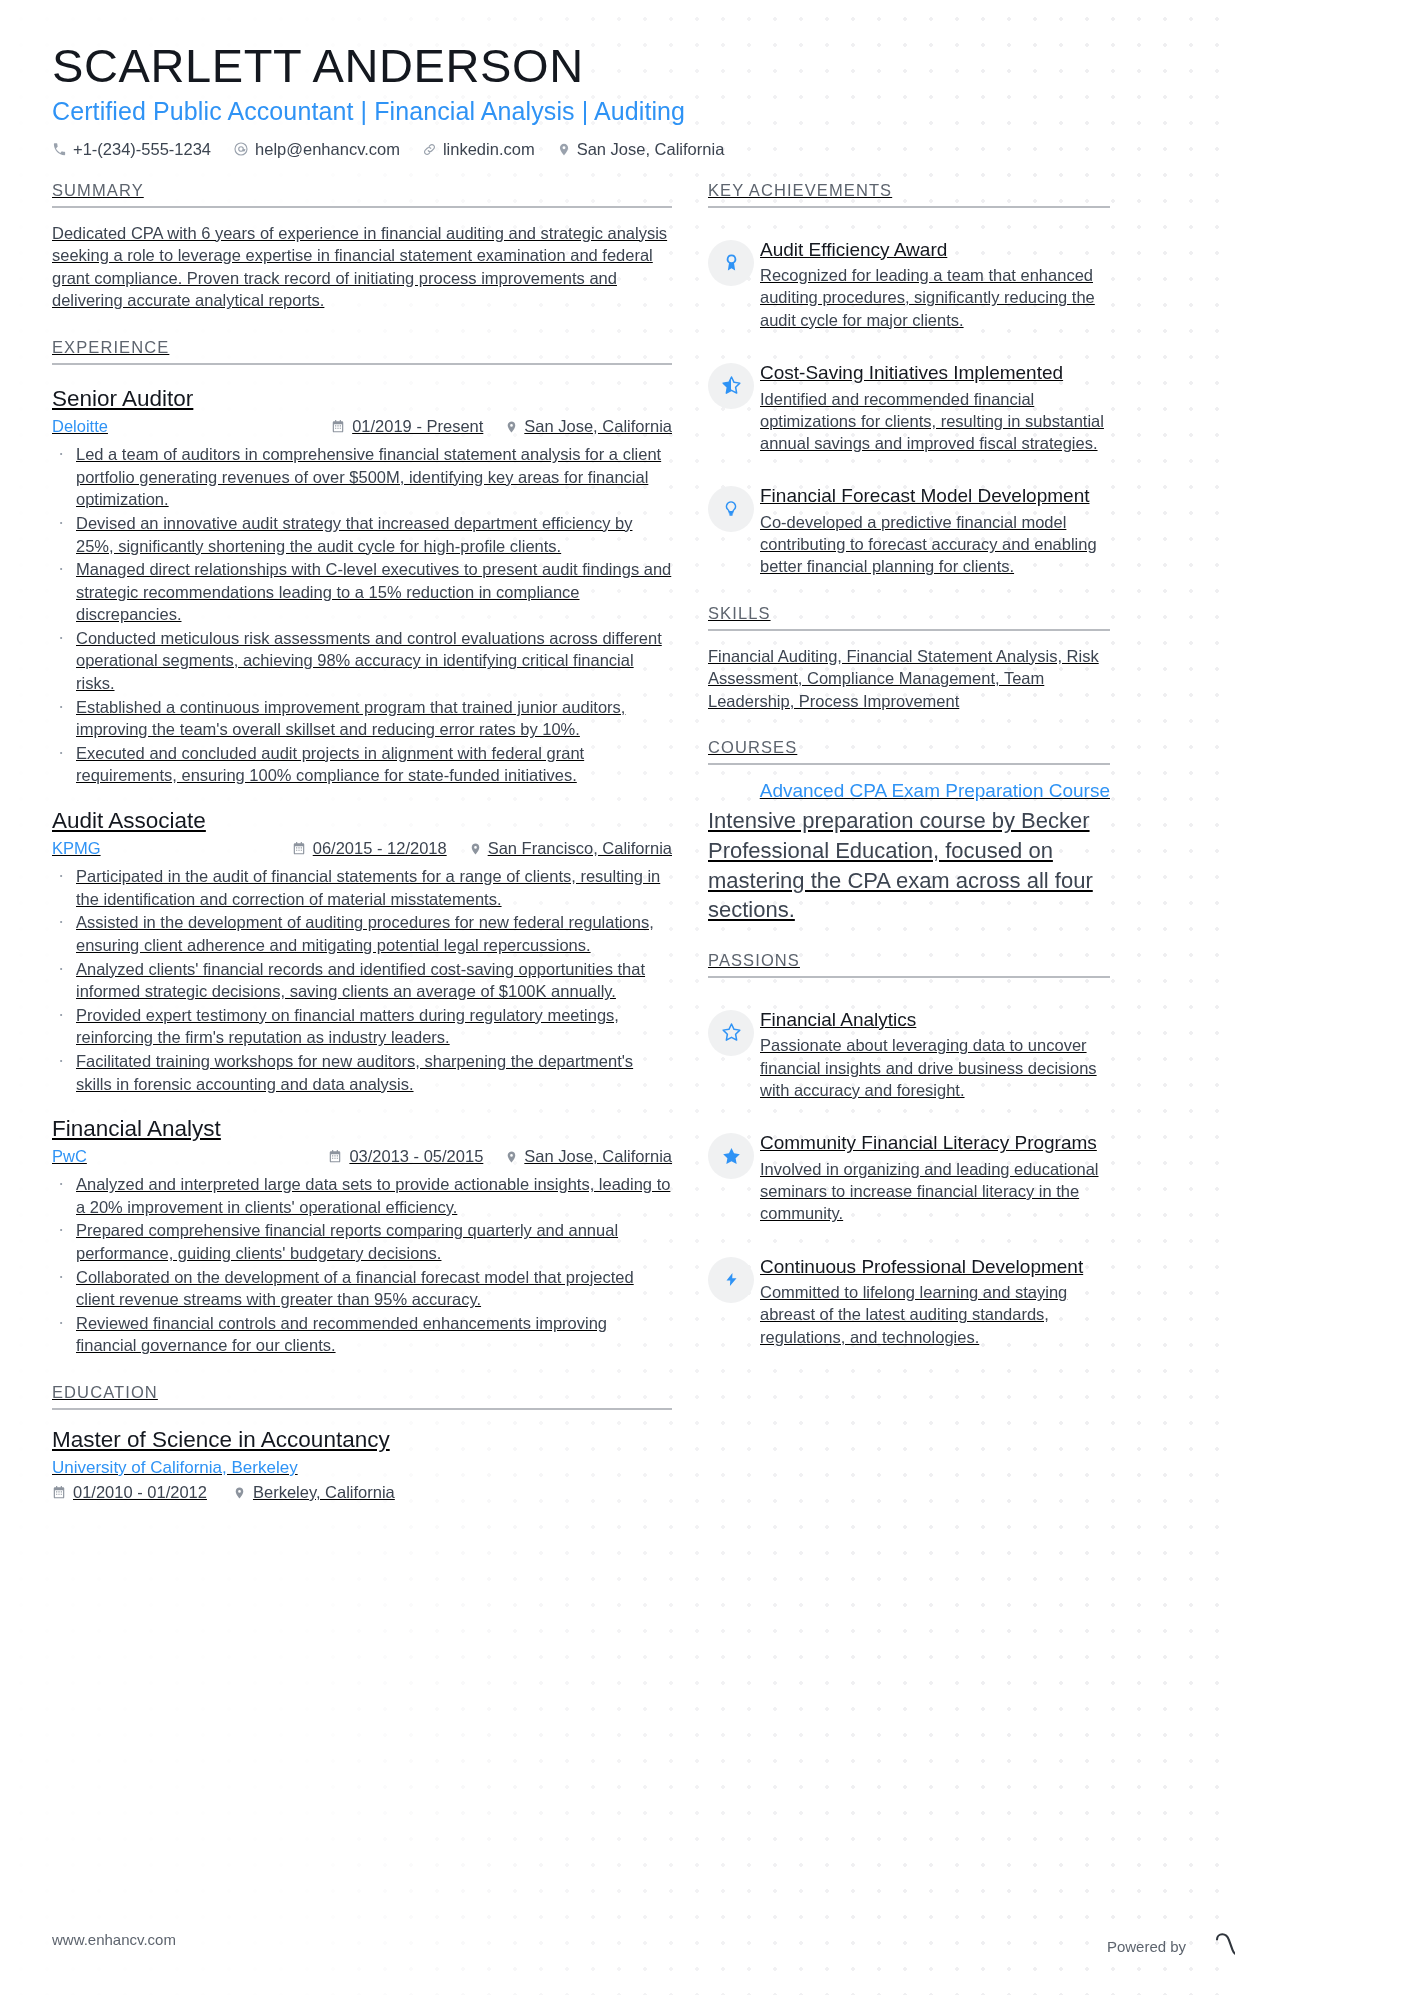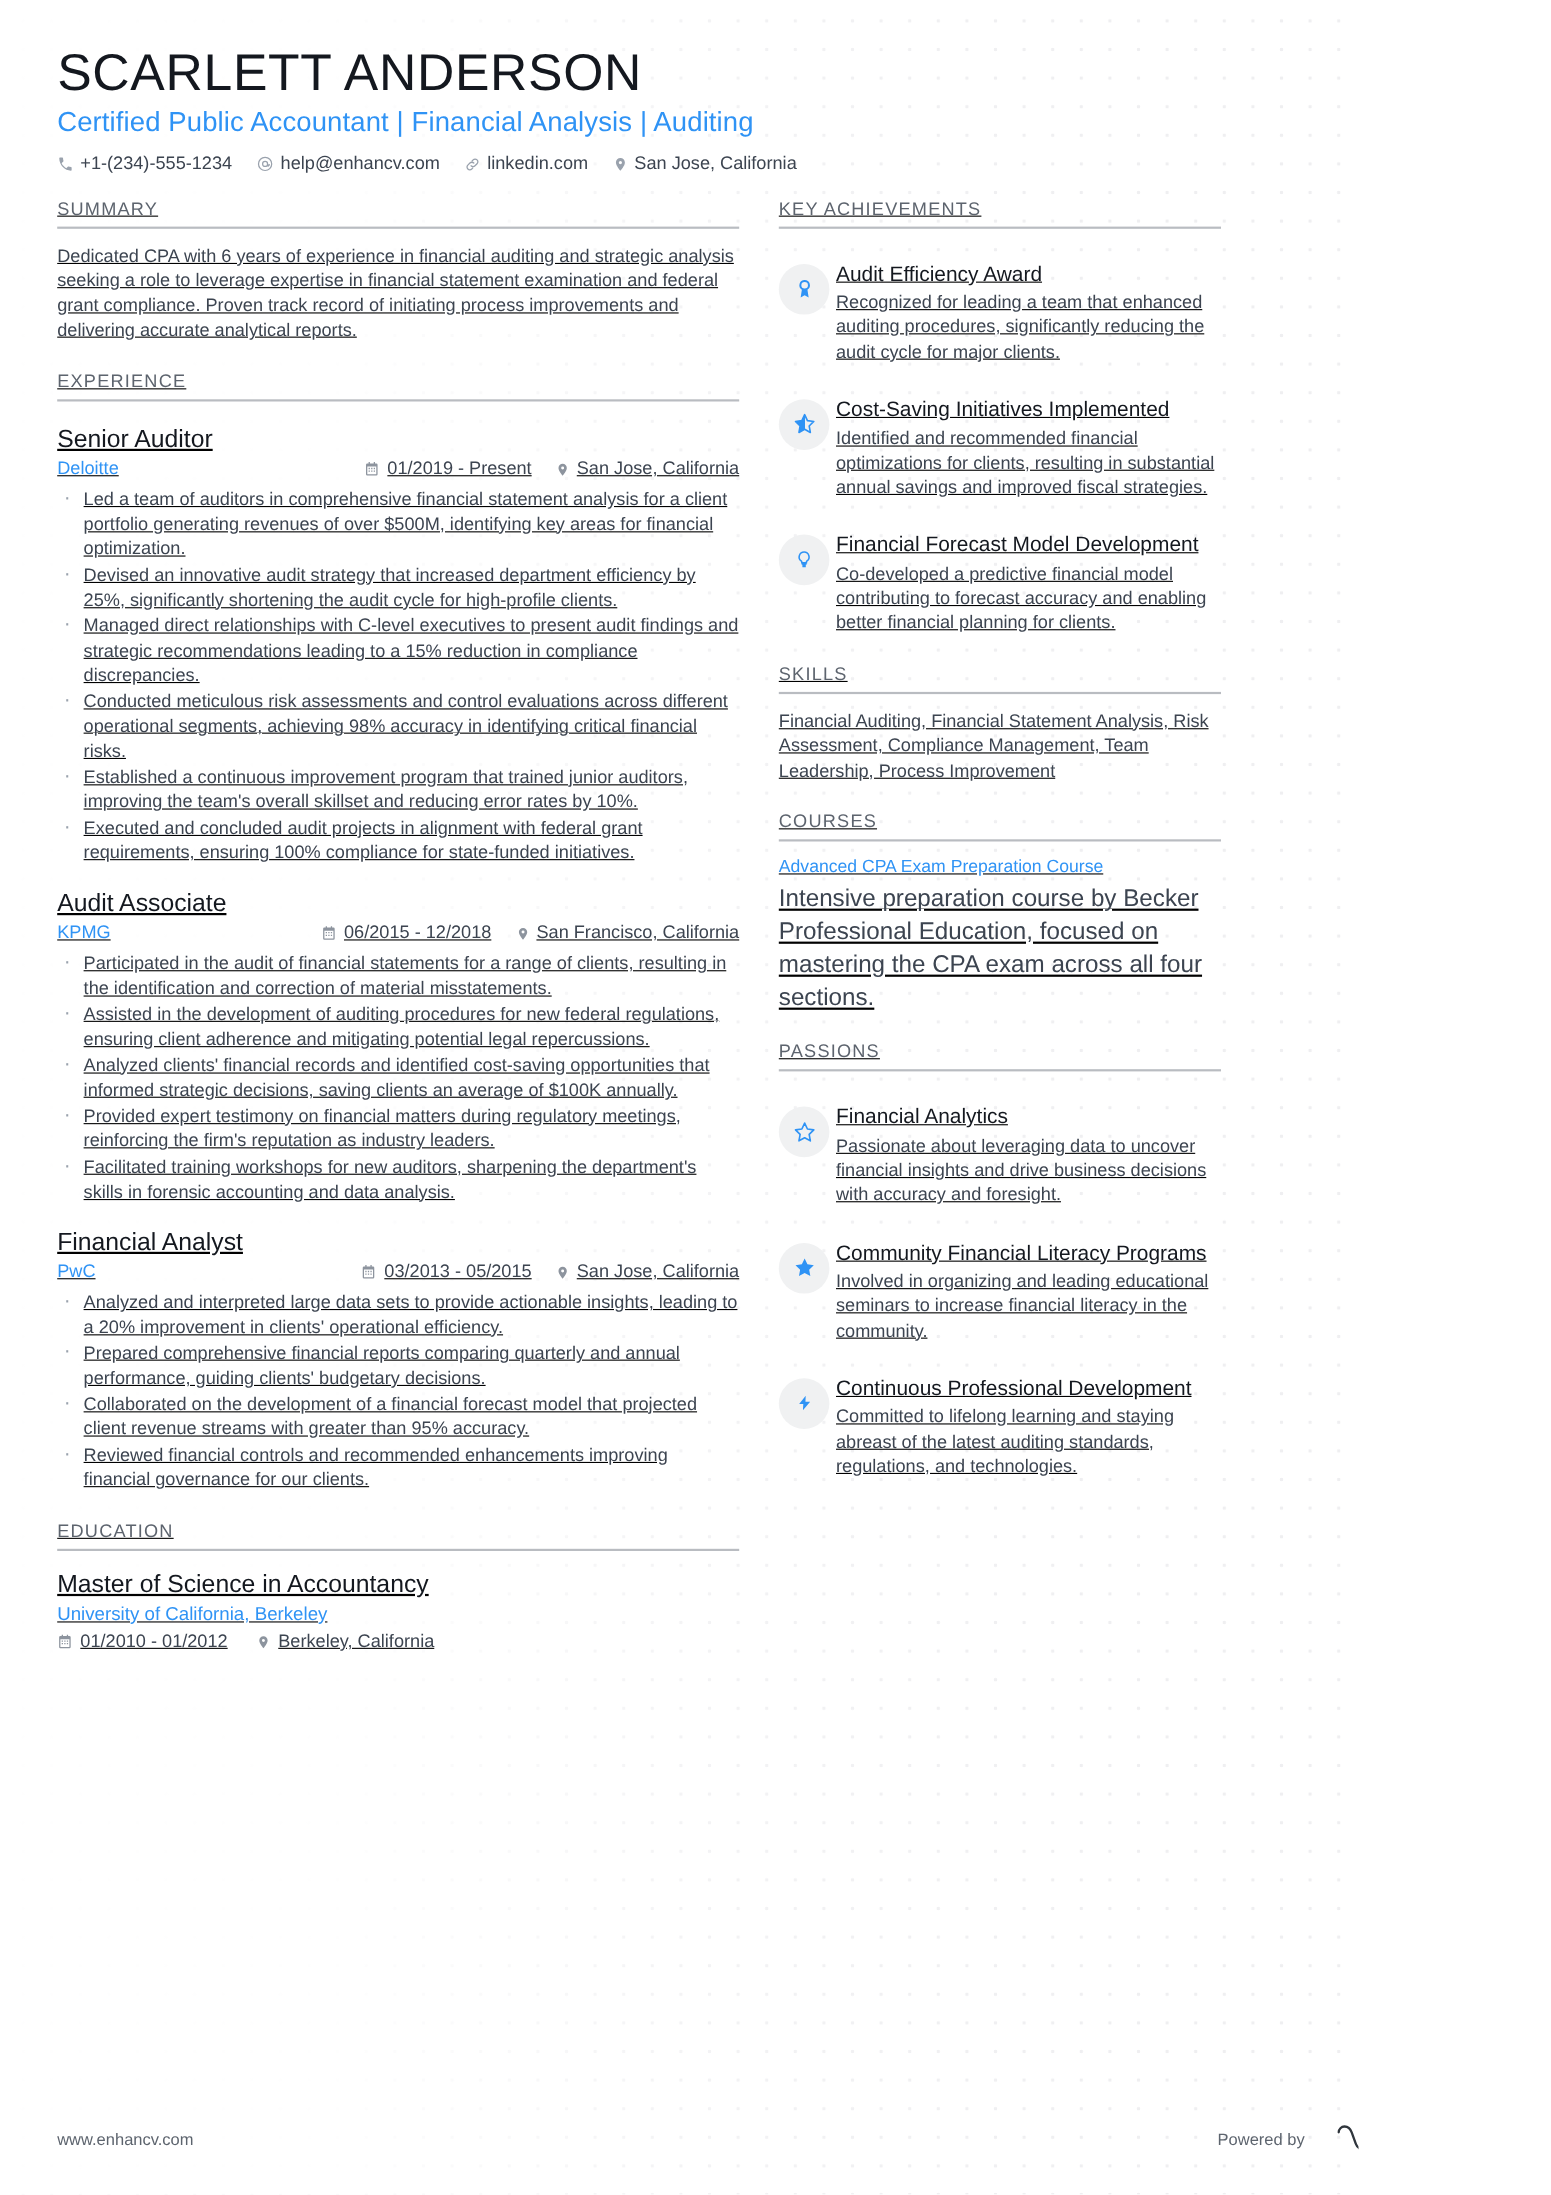--- a/index.html
+++ b/index.html
@@ -145,31 +145,31 @@
     display: flex; align-items: center; justify-content: center;
     margin-top: 2px;
   }
   .ach-ic svg { display: block; }
   .ach-body { flex: 1 1 auto; }
   .ach-title { font-size: 19px; color: #14181f; line-height: 1.24; }
   .ach-desc { font-size: 16.5px; color: #3c4450; line-height: 1.35; margin-top: 3px; }
 
   
   .course { margin-top: 14px; }
-  .course-title { font-size: 16px; color: #2f93f5; line-height: 1.25; }
+  .course-title { font-size: 19px; color: #2f93f5; line-height: 1.25; text-align: right; }
   .course-desc { font-size: 22px; color: #3c4450; line-height: 1.35; margin-top: 3px; }
 
   
   .footer {
     position: absolute;
     left: 0; bottom: 0;
     width: 1410px;
     padding: 0 52px 34px 52px;
     display: flex;
-    align-items: center;
+    align-items: flex-start;
     justify-content: space-between;
     z-index: 3;
   }
   .footer-url { font-size: 15px; color: #5d646e; }
   .footer-right { display: flex; align-items: center; gap: 27px; }
   .powered { font-size: 15px; color: #5d646e; }
   .brand { display: flex; align-items: center; gap: 9px; }
   .brand-name { font-size: 25px; color: #30363d; letter-spacing: -0.2px; }
 </style>
 </head>

